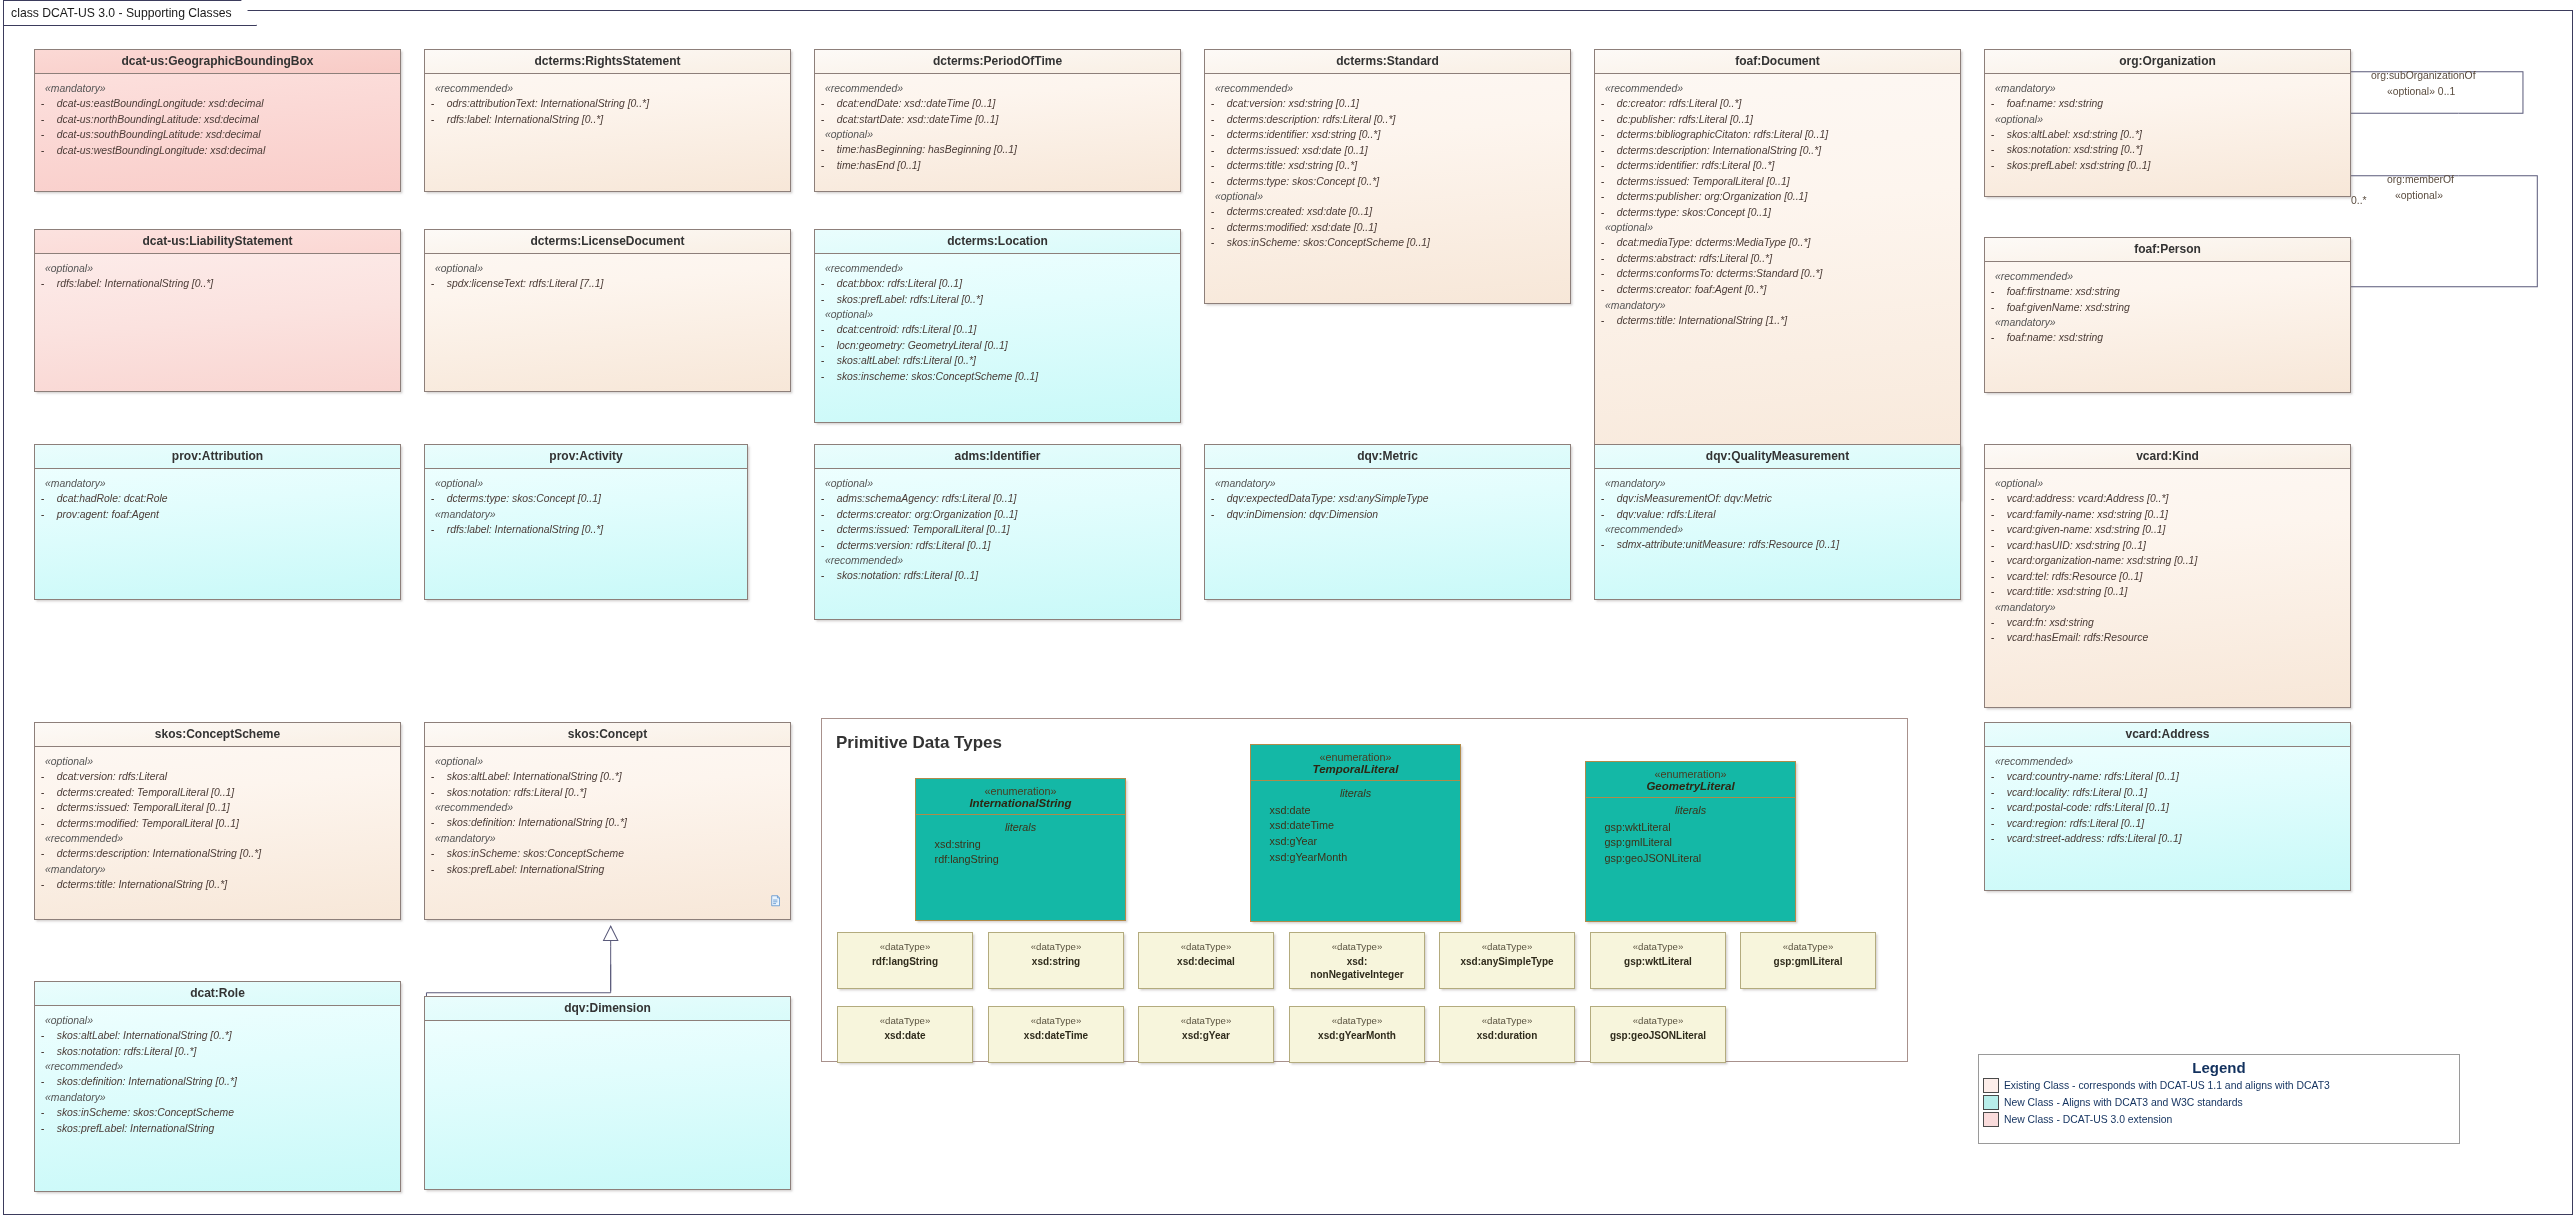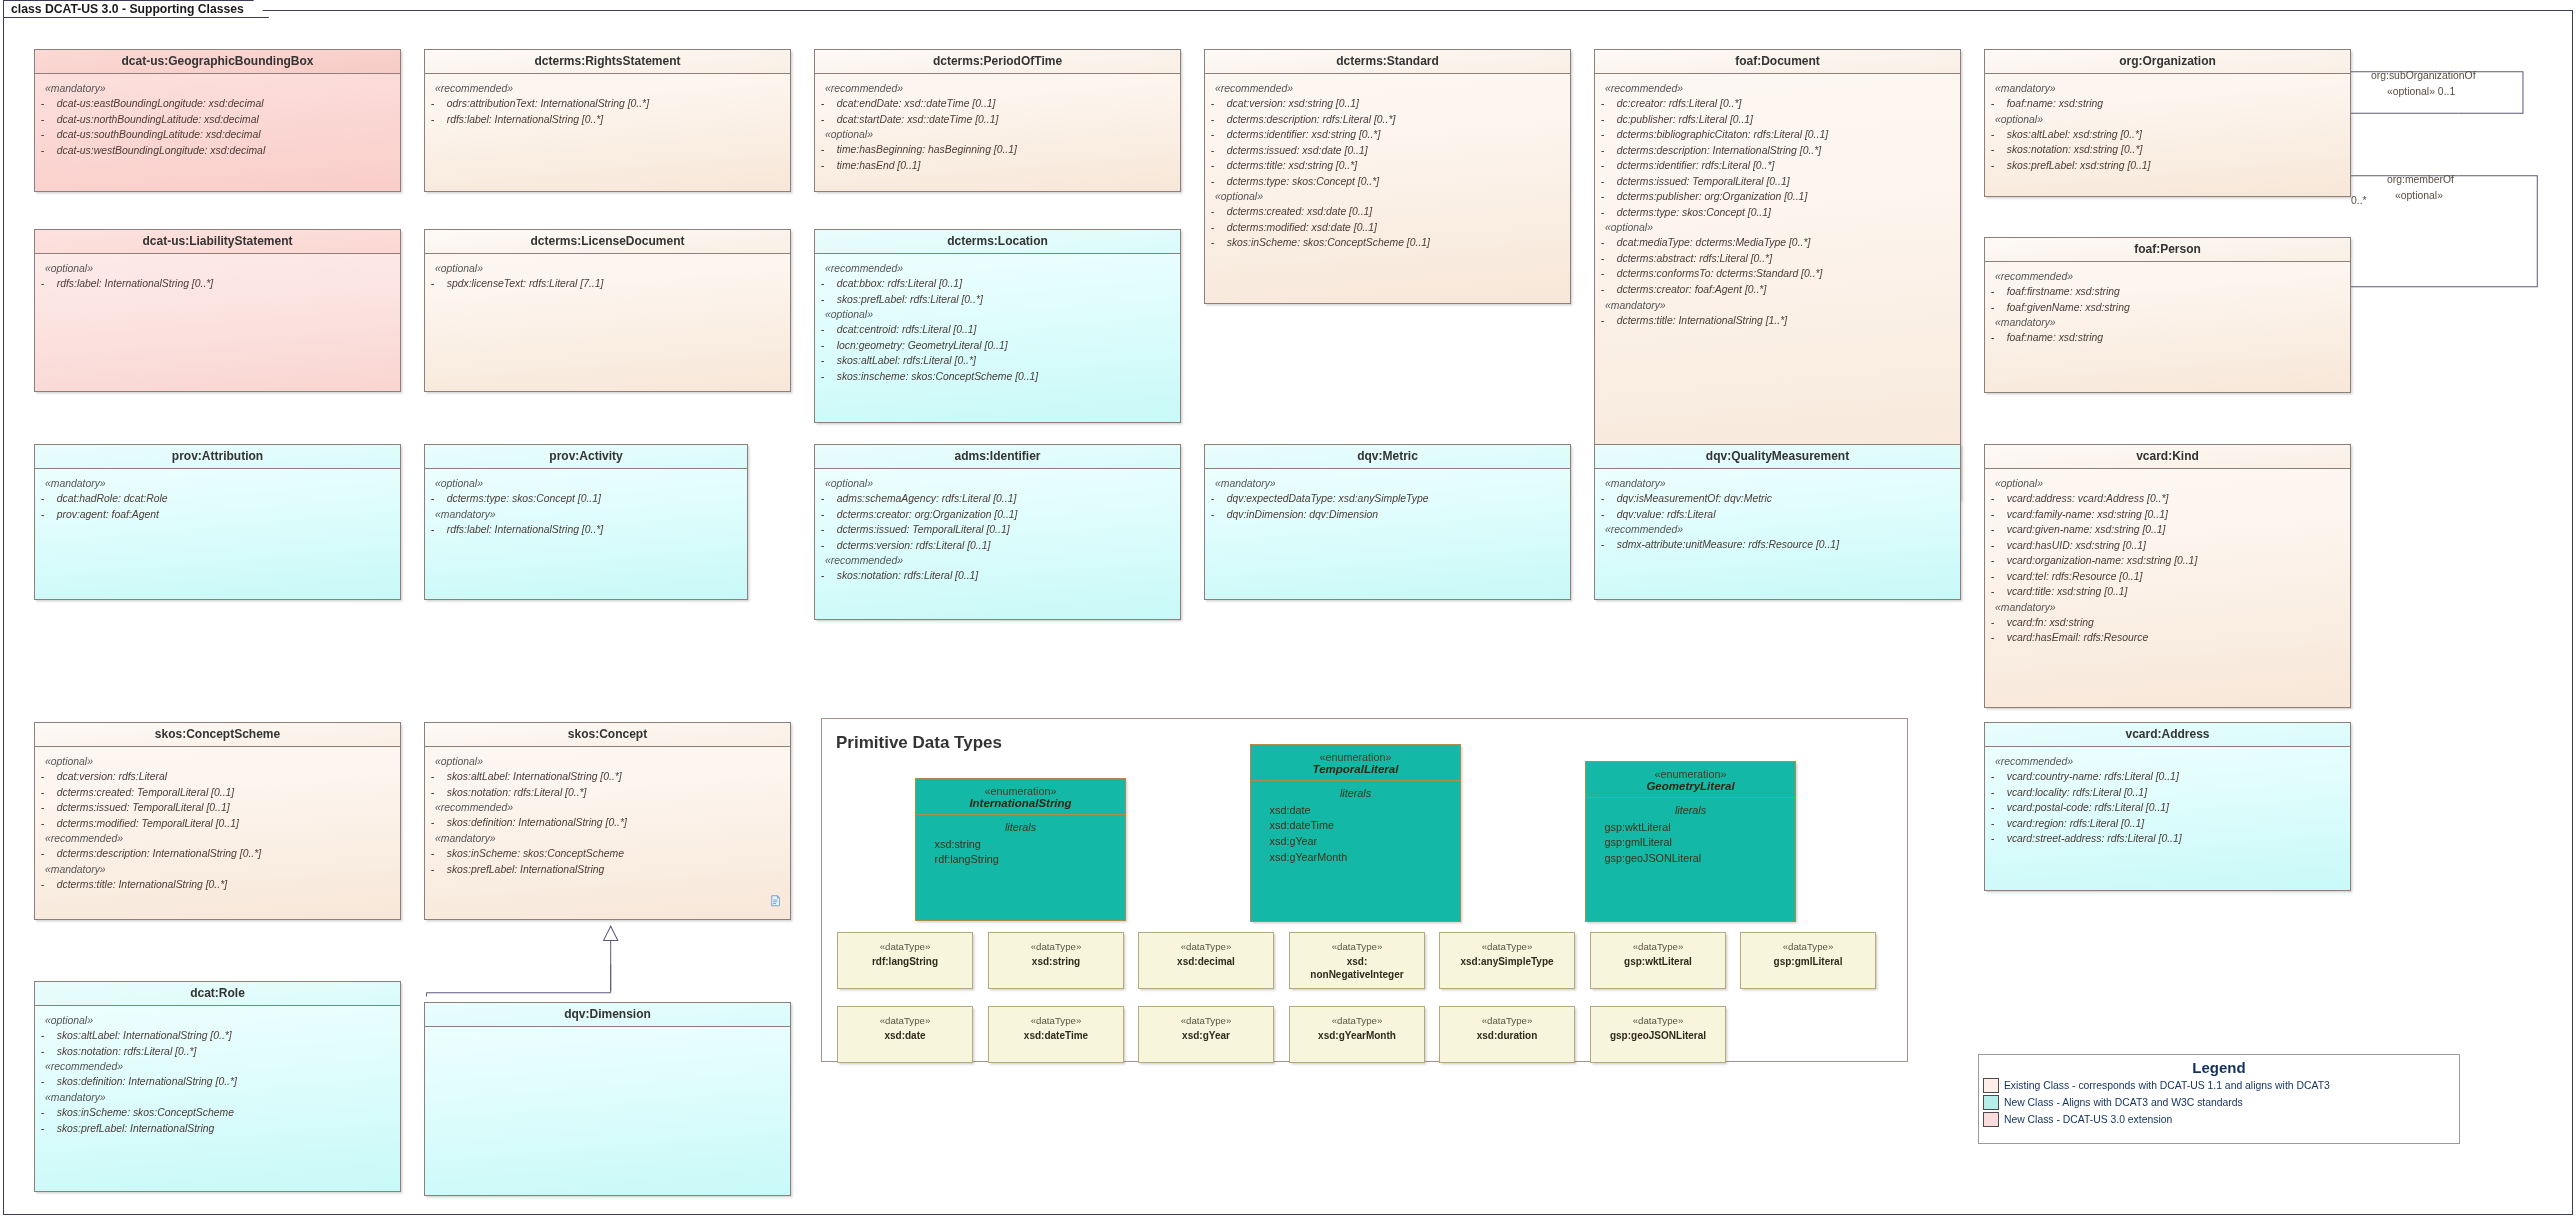--- a/index.html
+++ b/index.html
@@ -1,24 +1,24 @@
 <!DOCTYPE html>
 <html style="font-size:11.5px"><head>
 <meta charset="utf-8">
 <style>
   html,body{margin:0;padding:0;background:#ffffff;}
   body{font-family:"Liberation Sans",sans-serif;}
   #canvas{position:relative;width:2576px;height:1218px;background:#fff;overflow:hidden;}
 
   
   .frame{position:absolute;left:2.9px;top:10px;width:2570px;height:1205px;border:0.7px solid #3b3b5c;box-sizing:border-box;}
-  .frame-tab{position:absolute;left:2.9px;top:0px;height:18px;
+  .frame-tab{position:absolute;left:2.9px;top:0px;height:26px;
     border:0.7px solid #3b3b5c;background:#fff;box-sizing:border-box;
     padding:0 24.4px 0 7.2px;display:flex;align-items:center;
-    font-size:12.2px;font-weight:bold;color:#1a1a1a;
+    font-size:12.2px;font-weight:normal;color:#1a1a1a;
     clip-path:polygon(0 0,calc(100% - 16px) 0,100% 100%,0 100%);}
 
   
   .uml{position:absolute;box-sizing:border-box;border:0.7px solid #8d7f7a;
        box-shadow:2.2px 2.2px 2.2px rgba(120,110,105,.35);}
   .uml .hdr{text-align:center;font-size:12px;font-weight:bold;color:#333;
        padding:5px 2.9px 4.3px;border-bottom:0.7px solid #8d7f7a;line-height:1.15;}
   .uml .body{padding:6.5px 0 4.3px 0;font-style:italic;}
   .uml .stereo{font-size:10.4px;color:#555;padding:2.2px 0 2.2px 10px;}
   .attr{display:flex;font-size:10.4px;color:#4a3b36;line-height:1.28;padding:1.1px 2.9px 1.1px 5.7px;}
@@ -601,21 +601,21 @@
           <div class="attr">
             <span class="vis">-</span>
             <span class="txt">skos:inScheme: skos:ConceptScheme</span>
           </div>
           <div class="attr">
             <span class="vis">-</span>
             <span class="txt">skos:prefLabel: InternationalString</span>
           </div>
         </div>
       </div>
-      <div class="uml pal-cyan" style="left: 424px; top: 996px; width: 367px; height: 194px; margin-top: 6px;">
+      <div class="uml pal-cyan" style="left: 424px; top: 996px; width: 367px; height: 194px;">
         <div class="hdr">dqv:Dimension</div>
         <div class="body"></div>
       </div>
     </div>
 
   <div class="lbl" style="left:2371px;top:70px;width:194px;text-align:left;">
     <div>org:subOrganizationOf</div>
   </div>
   <div class="lbl" style="left:2387px;top:86px;width:172px;text-align:left;">
     <span>«optional»</span>

